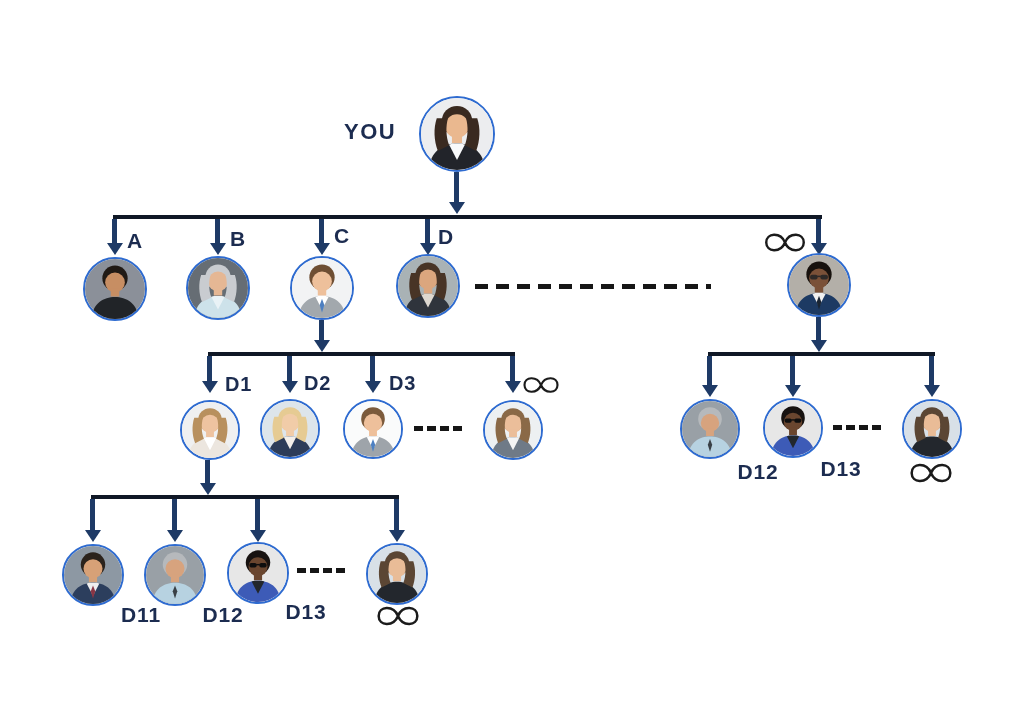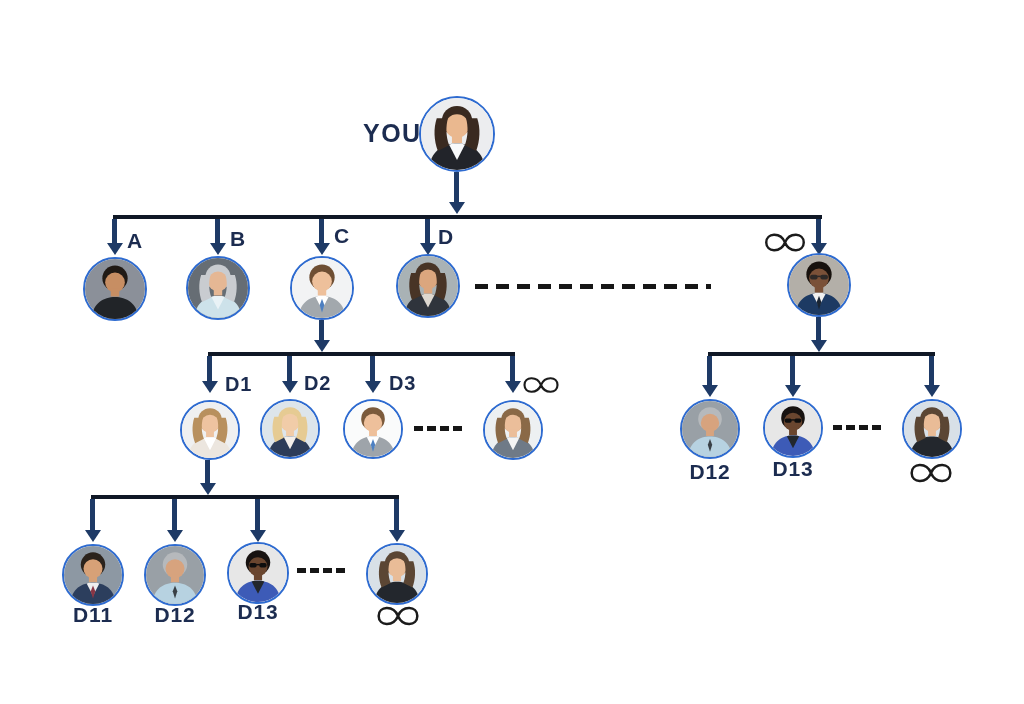--- a/index.html
+++ b/index.html
@@ -11,21 +11,21 @@
   .hline{position:absolute;height:4px;background:var(--line,#101826);}
   .vline{position:absolute;width:5px;background:var(--arrow,#1e3a66);}
   .ahead{position:absolute;width:0;height:0;
          border-left:8px solid transparent;border-right:8px solid transparent;
          border-top:12px solid var(--arrow,#1e3a66);}
   .dash{position:absolute;height:5px;
         background:repeating-linear-gradient(90deg,var(--dashc,#161616) 0 13px,transparent 13px 21px);}
   .dash.sm{background:repeating-linear-gradient(90deg,var(--dashc,#161616) 0 9px,transparent 9px 13px);}
   .lbl{position:absolute;font-weight:600;color:var(--label,#1c2c50);
        letter-spacing:0.8px;white-space:nowrap;line-height:1;}
-  .lbl.ctr{transform:translateX(-50%);}
+  .lbl.ctr{transform:translateX(-50%);margin-left:48px;}
   .node{position:absolute;}
   .avatar{display:block;width:100%;height:100%;border-radius:50%;
           border:2px solid var(--ring,#2e6bd0);overflow:hidden;
           box-sizing:border-box;background:#fff;}
   .avatar svg{display:block;width:100%;height:100%;}
   .inf{position:absolute;}
   .inf svg{display:block;width:100%;height:100%;}
   .defs{position:absolute;width:0;height:0;overflow:hidden;}
 </style>
 </head>
@@ -101,21 +101,21 @@
   <div class="ahead" style="left:811px;top:340px"></div>
   <div class="hline" style="left:708px;top:352px;width:227px"></div>
   <div class="vline" style="left:707px;top:356px;height:29px"></div>
   <div class="ahead" style="left:702px;top:385px"></div>
   <div class="vline" style="left:790px;top:356px;height:29px"></div>
   <div class="ahead" style="left:785px;top:385px"></div>
   <div class="vline" style="left:929px;top:356px;height:29px"></div>
   <div class="ahead" style="left:924px;top:385px"></div>
   <div class="dash sm" style="left:833px;top:425px;width:48px"></div>
 
-  <span class="lbl" style="left:363px;top:121px;font-size:25px;letter-spacing:1.5px">YOU</span>
+  <span class="lbl" style="left:344px;top:121px;font-size:22px;letter-spacing:1.5px">YOU</span>
   <span class="lbl" style="left:127px;top:230px;font-size:21px">A</span>
   <span class="lbl" style="left:230px;top:228px;font-size:21px">B</span>
   <span class="lbl" style="left:334px;top:225px;font-size:21px">C</span>
   <span class="lbl" style="left:438px;top:226px;font-size:21px">D</span>
   <span class="lbl" style="left:225px;top:374px;font-size:20px">D1</span>
   <span class="lbl" style="left:304px;top:373px;font-size:20px">D2</span>
   <span class="lbl" style="left:389px;top:373px;font-size:20px">D3</span>
   <span class="lbl ctr" style="left:93px;top:604px;font-size:21px">D11</span>
   <span class="lbl ctr" style="left:175px;top:604px;font-size:21px">D12</span>
   <span class="lbl ctr" style="left:258px;top:601px;font-size:21px">D13</span>

